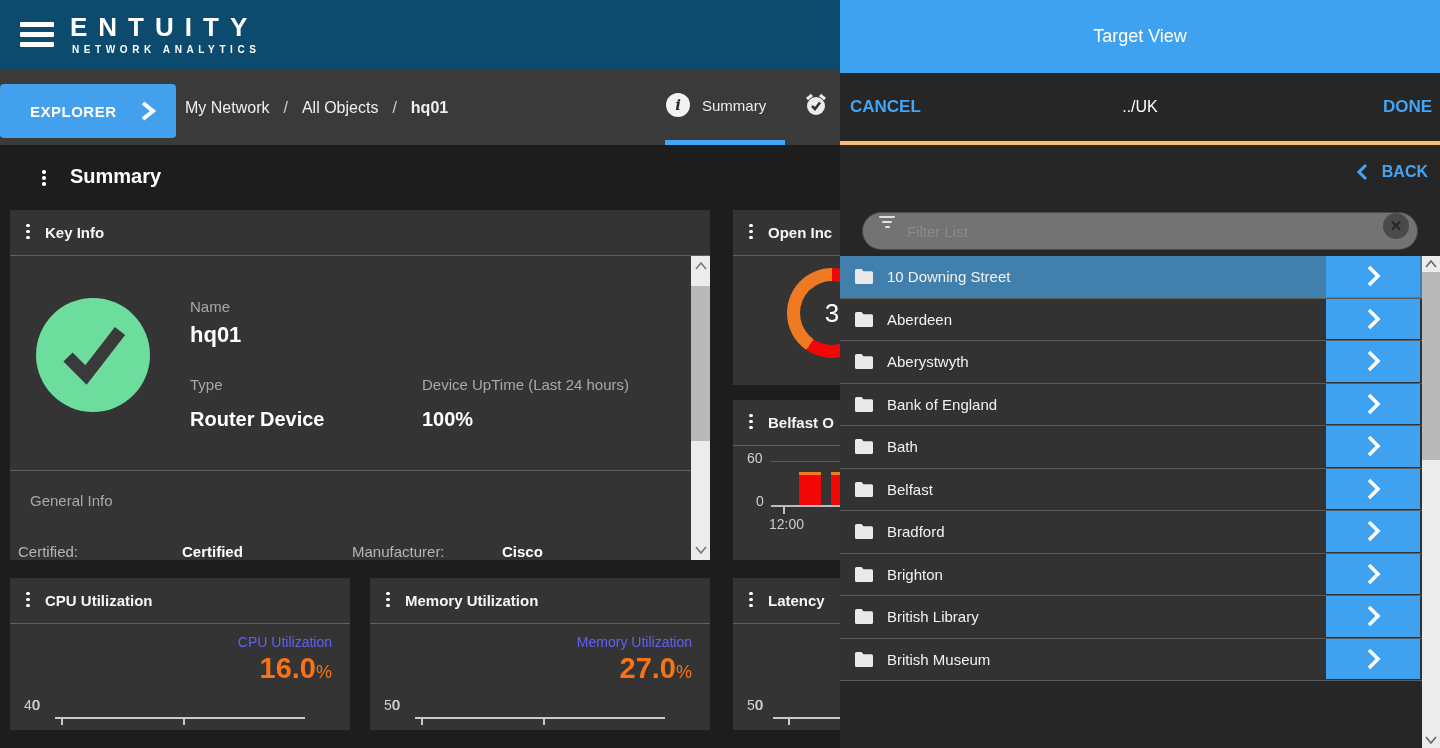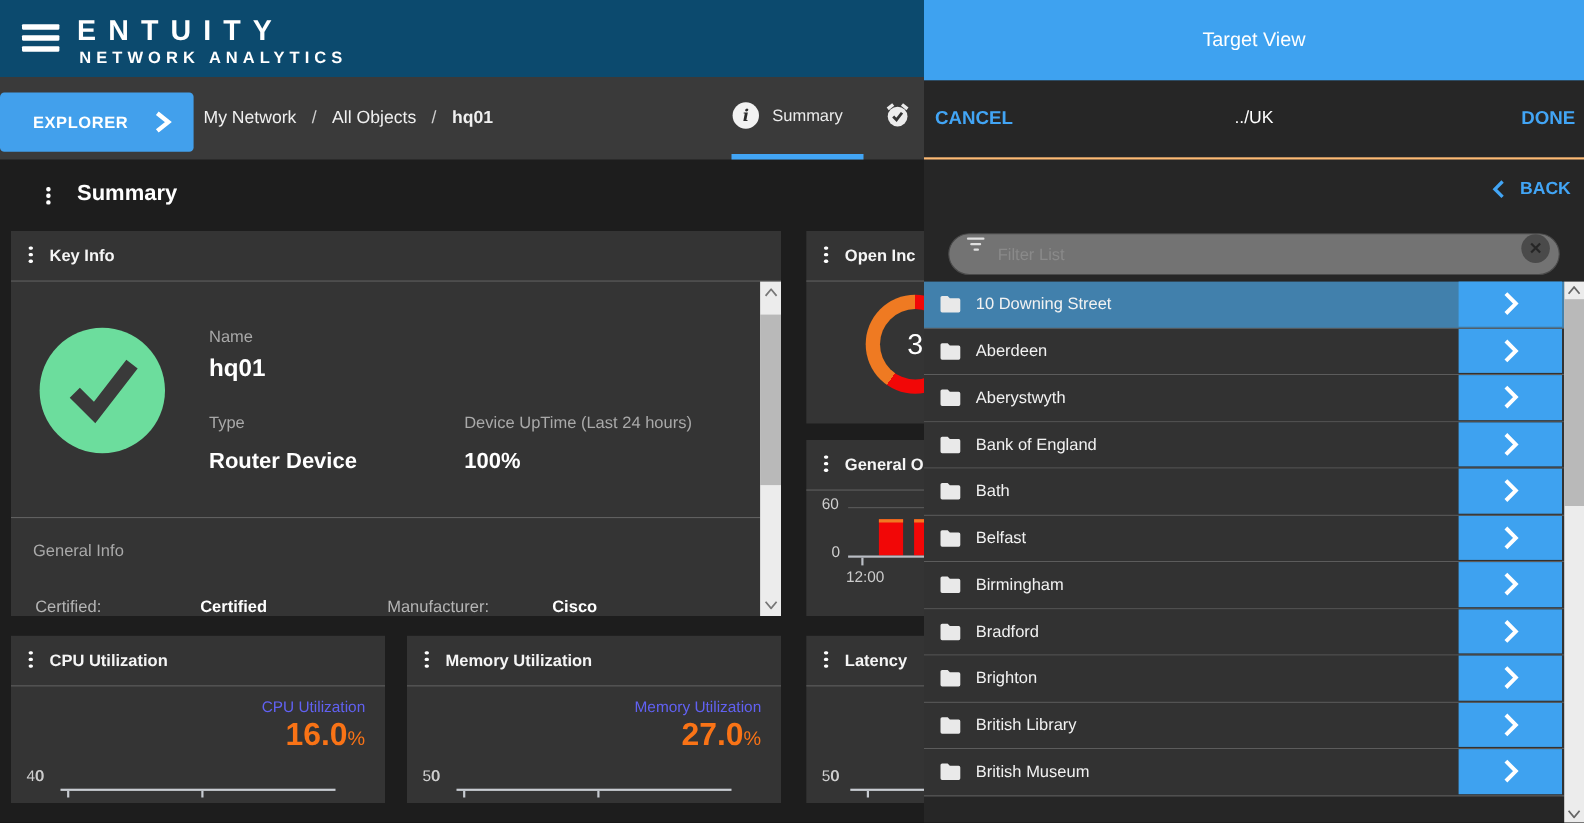--- a/index.html
+++ b/index.html
@@ -8,21 +8,21 @@
     position:relative; width:1440px; height:748px; overflow:hidden;
     background:#1d1d1d; font-family:"Liberation Sans", sans-serif; color:#fff;
   }
   .abs{ position:absolute; }
 
   
   .topbar{ left:0; top:0; width:1440px; height:70px; background:#0c4a6e; }
   .hamburger{ left:20px; top:22px; width:34px; height:26px; cursor:pointer; }
   .hamburger i{ display:block; width:34px; height:5px; background:#fff; border-radius:1px; margin-bottom:5px; }
   .brand{ left:70px; top:12px; font-size:26px; font-weight:700; letter-spacing:11px; color:#fff; }
-  .brand-sub{ left:72px; top:44px; font-size:15px; font-weight:700; letter-spacing:4.6px; color:#fff; }
+  .brand-sub{ left:72px; top:44px; font-size:10px; font-weight:700; letter-spacing:4.6px; color:#fff; }
 
   
   .navbar{ left:0; top:70px; width:1440px; height:75px; background:#3a3a3a; }
   .explorer-btn{
     left:0; top:14px; width:176px; height:54px; background:#42a0ec; border-radius:4px;
     display:flex; align-items:center; color:#fff; font-size:15px; font-weight:700;
     letter-spacing:.5px; padding-left:30px; cursor:pointer;
   }
   .explorer-btn svg{ margin-left:22px; }
   .breadcrumb{ left:185px; top:0; height:75px; display:flex; align-items:center; font-size:16px; color:#f0f0f0; }
@@ -92,21 +92,21 @@
   .axis-overlap-b{ left:22.5px; top:119px; }
 
   .card-cpu{ left:10px; top:578px; width:340px; height:152px;padding-left:34px; }
   .card-memory{ left:370px; top:578px; width:340px; height:152px; }
   .card-latency{ left:733px; top:578px; width:350px; height:152px; }
 
   
   .overlay{ left:840px; top:0; width:600px; height:748px; background:#262626; z-index:10; }
   .o-header{ left:0; top:0; width:600px; height:73px; background:#3ea2f0;
     display:flex; align-items:center; justify-content:center; font-size:18px; color:#fff; }
-  .o-actions{ left:0; top:73px; width:600px; height:72px; border-bottom:2px solid #fdba74;
+  .o-actions{ left:0; top:73px; width:600px; height:72px; border-bottom:4px solid #fdba74;
     display:flex; align-items:center; }
   .o-btn{ color:#42a5f5; font-size:17px; font-weight:700; cursor:pointer; }
   .o-cancel{ position:absolute; left:10px; }
   .o-path{ position:absolute; left:0; width:600px; text-align:center; font-size:16px; color:#fff; }
   .o-done{ position:absolute; right:8px; }
   .o-back-row{ left:0; top:145px; width:600px; height:60px; }
   .o-back{ position:absolute; right:12px; top:18px; display:flex; align-items:center; gap:14px;
     color:#42a5f5; font-size:16px; font-weight:700; cursor:pointer; }
 
   .filter-pill{ left:22px; top:212px; width:556px; height:38px; border-radius:19px;
@@ -202,21 +202,21 @@
         </svg>
     </div>
     <div class="abs ki-label" style="left:180px; top:88px;">Name</div>
     <div class="abs ki-value" style="left:180px; top:112px; font-size:22px;">hq01</div>
     <div class="abs ki-label" style="left:180px; top:166px;">Type</div>
     <div class="abs ki-value" style="left:180px; top:198px; font-size:20px;">Router Device</div>
     <div class="abs ki-label" style="left:412px; top:166px;">Device UpTime (Last 24 hours)</div>
     <div class="abs ki-value" style="left:412px; top:198px; font-size:20px;">100%</div>
     <div class="abs divider ki-divider"></div>
     <div class="abs ki-label" style="left:20px; top:282px;">General Info</div>
-    <div class="abs ki-row-label" style="left:22px; top:333px;">Certified:</div>
+    <div class="abs ki-row-label" style="left:8px; top:333px;">Certified:</div>
     <div class="abs ki-value" style="left:172px; top:333px; font-size:15px;">Certified</div>
     <div class="abs ki-row-label" style="left:342px; top:333px;">Manufacturer:</div>
     <div class="abs ki-value" style="left:492px; top:333px; font-size:15px;">Cisco</div>
     <div class="abs vscroll ki-scroll">
       <svg style="top:6px;" width="12" height="8" viewBox="0 0 12 8">
           <polyline points="1,7 6,1 11,7" fill="none" stroke="#777" stroke-width="1.6"></polyline>
         </svg>
       <div class="thumb"></div>
       <svg style="bottom:6px;" width="12" height="8" viewBox="0 0 12 8">
           <polyline points="1,1 6,7 11,1" fill="none" stroke="#777" stroke-width="1.6"></polyline>
@@ -240,21 +240,21 @@
     </div>
   </div>
 
   <div class="abs card card-events">
     <div class="card-head">
       <div class="kebab">
           <i></i>
           <i></i>
           <i></i>
         </div>
-      <div class="card-title">General O</div>
+      <div class="card-title">Belfast O</div>
     </div>
     <div class="axis-text" style="left:14px; top:50px;">60</div>
     <div class="abs ev-grid"></div>
     <div class="axis-text" style="left:23px; top:93px;">0</div>
     <div class="bar" style="left:66px; top:72px; height:33px;"></div>
     <div class="bar" style="left:98px; top:72px; height:33px;"></div>
     <div class="abs ev-base"></div>
     <div class="abs ev-tick"></div>
     <div class="abs ev-xlabel">12:00</div>
   </div>
@@ -401,31 +401,20 @@
     <span class="row-btn">
       <svg width="15" height="22" viewBox="0 0 15 22">
               <polyline points="3,2 12,11 3,20" fill="none" stroke="#fff" stroke-width="3.6"></polyline>
             </svg>
     </span>
   </div>
         <div class="t-row">
     <svg width="20" height="17" viewBox="0 0 20 17">
       <path d="M1 2.5 Q1 1 2.5 1 L7.5 1 L9.5 3.2 L17.5 3.2 Q19 3.2 19 4.7 L19 14.5 Q19 16 17.5 16 L2.5 16 Q1 16 1 14.5 Z" fill="#e9e9e9"></path>
     </svg>
-    <span class="t-label">Birmingham</span>
-    <span class="row-btn">
-      <svg width="15" height="22" viewBox="0 0 15 22">
-              <polyline points="3,2 12,11 3,20" fill="none" stroke="#fff" stroke-width="3.6"></polyline>
-            </svg>
-    </span>
-  </div>
-        <div class="t-row">
-    <svg width="20" height="17" viewBox="0 0 20 17">
-      <path d="M1 2.5 Q1 1 2.5 1 L7.5 1 L9.5 3.2 L17.5 3.2 Q19 3.2 19 4.7 L19 14.5 Q19 16 17.5 16 L2.5 16 Q1 16 1 14.5 Z" fill="#e9e9e9"></path>
-    </svg>
     <span class="t-label">Bradford</span>
     <span class="row-btn">
       <svg width="15" height="22" viewBox="0 0 15 22">
               <polyline points="3,2 12,11 3,20" fill="none" stroke="#fff" stroke-width="3.6"></polyline>
             </svg>
     </span>
   </div>
         <div class="t-row">
     <svg width="20" height="17" viewBox="0 0 20 17">
       <path d="M1 2.5 Q1 1 2.5 1 L7.5 1 L9.5 3.2 L17.5 3.2 Q19 3.2 19 4.7 L19 14.5 Q19 16 17.5 16 L2.5 16 Q1 16 1 14.5 Z" fill="#e9e9e9"></path>

